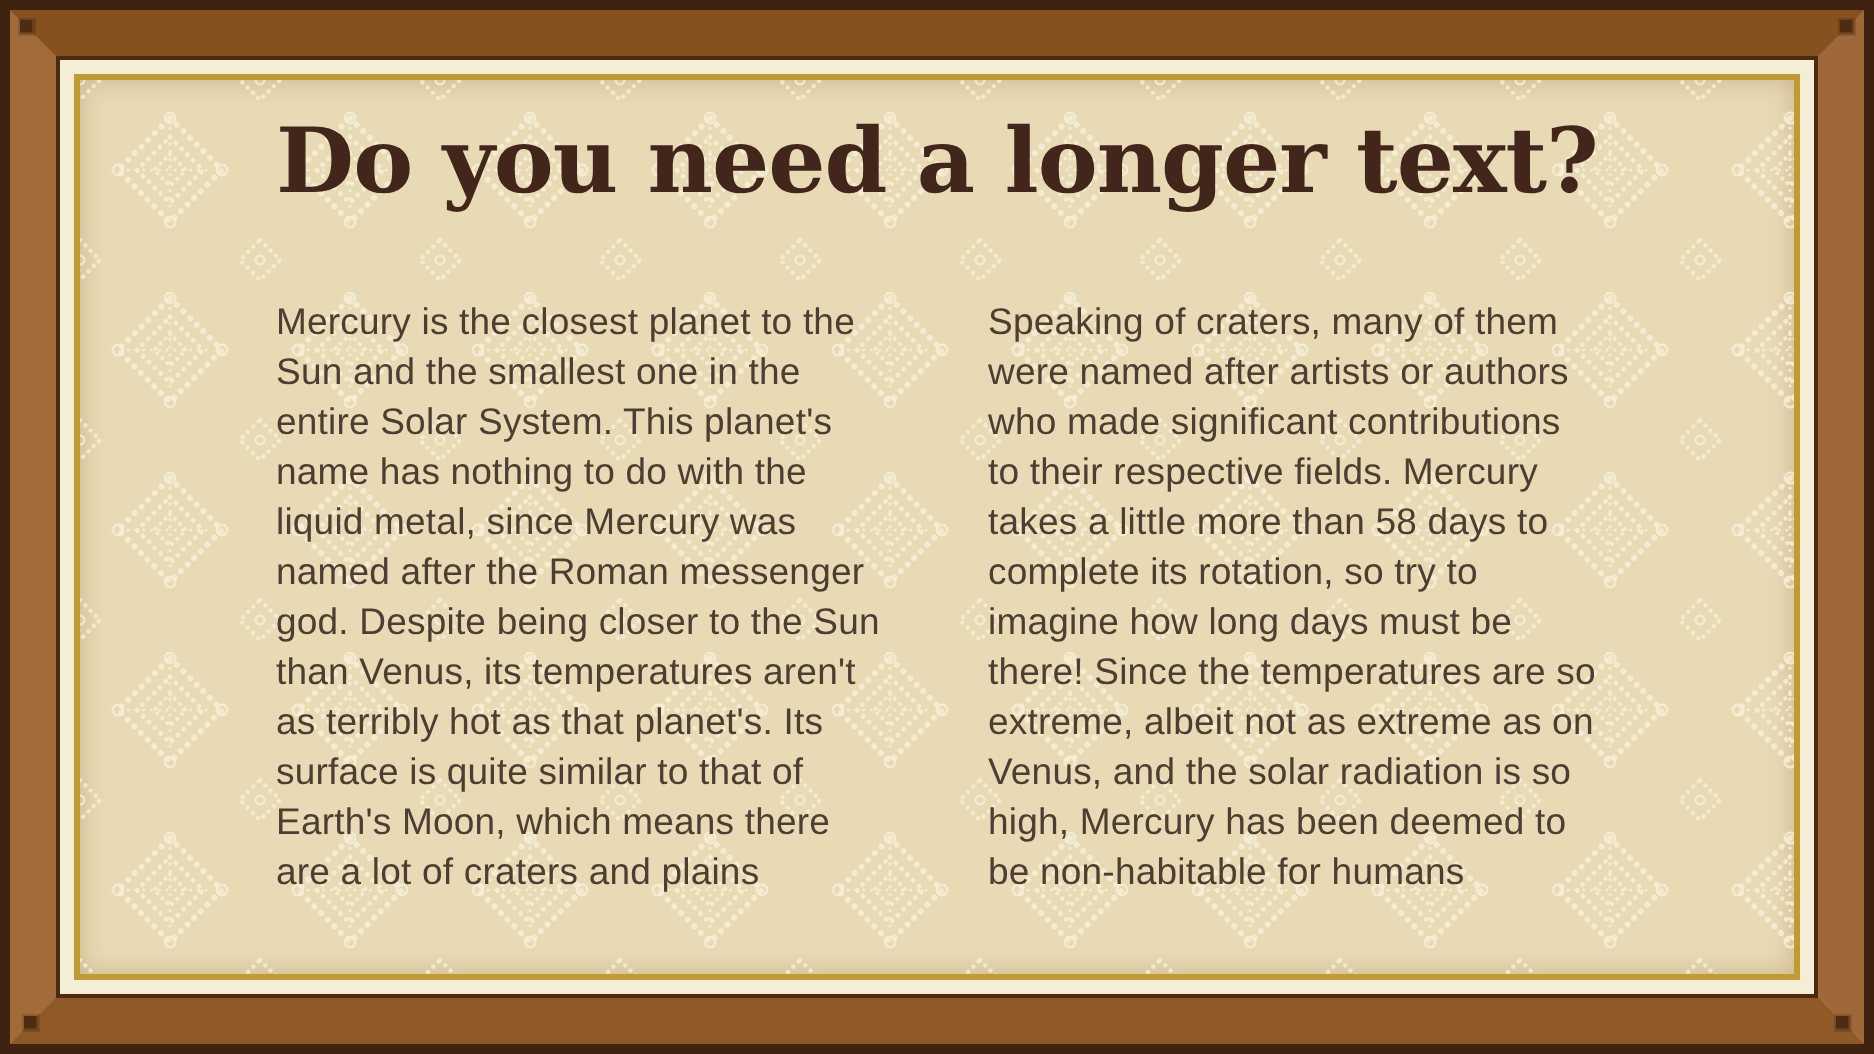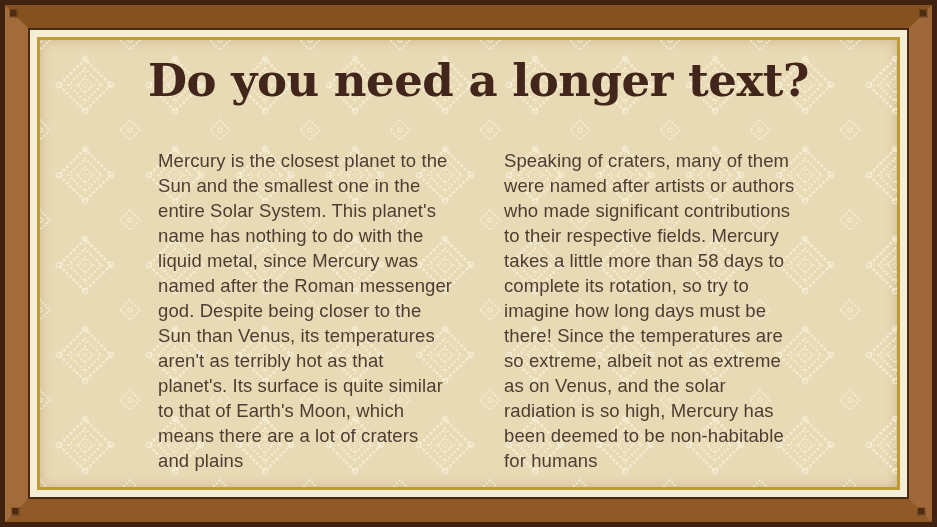--- a/index.html
+++ b/index.html
@@ -56,21 +56,20 @@
   }
   .pattern-svg{
     position:absolute;inset:0;
     width:100%;height:100%;
     display:block;
   }
   .content{
     position:relative;z-index:2;
     width:100%;height:100%;
     box-sizing:border-box;
-    padding-left:20px;
   }
   h1.slide-title{
     margin:16px 0 42px 0;
     text-align:center;
     font-family:"DejaVu Serif","Liberation Serif",serif;
     font-weight:700;
     font-size:45px;
     line-height:1.1;
     letter-spacing:-0.5px;
     color:#42261b;

